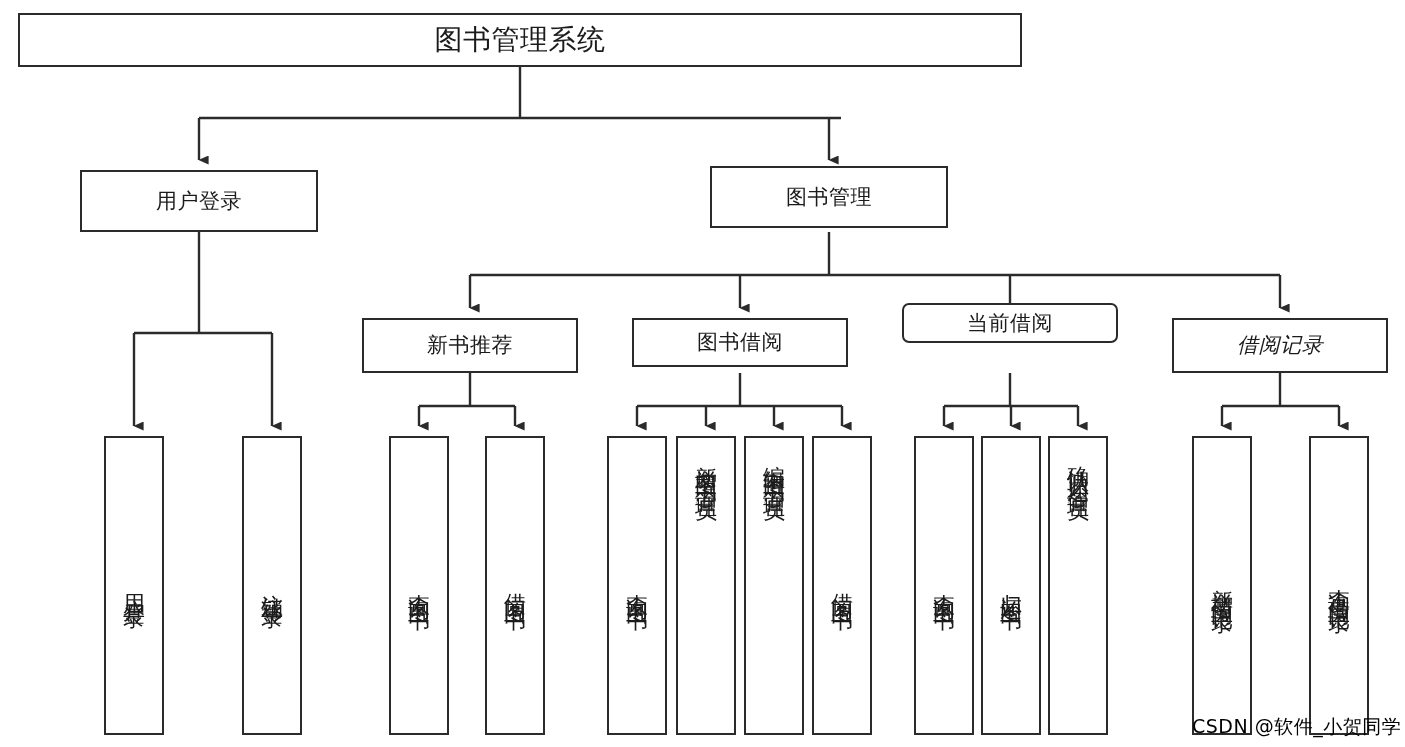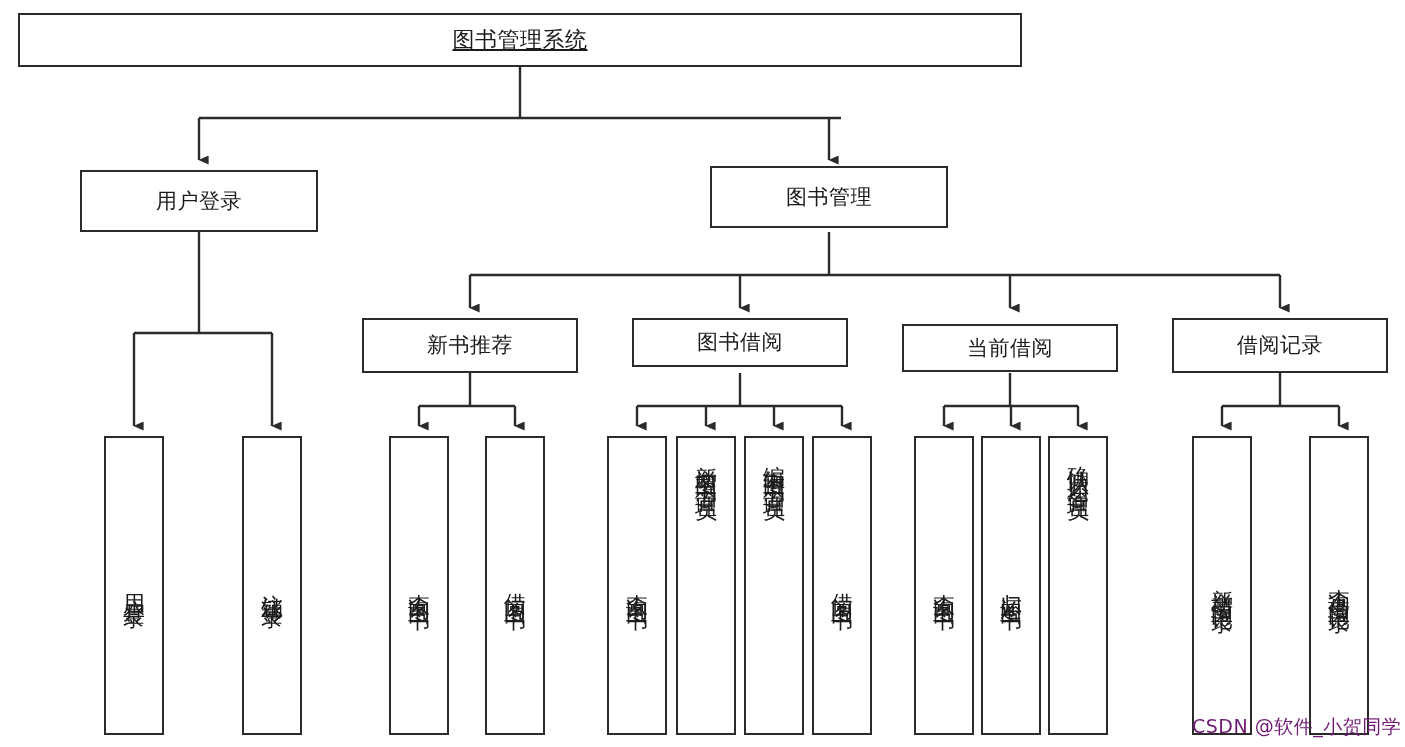--- a/index.html
+++ b/index.html
@@ -42,22 +42,21 @@
     letter-spacing: 0.5px;
     white-space: pre;
   }
   
   .node.h .label {
     font-size: 21px;
     writing-mode: horizontal-tb;
     text-align: center;
   }
   .node.root .label {
-    font-size: 22px;
-    text-decoration: underline;
+    font-size: 28px;
   }
   
   .node.v {
     align-items: flex-start;
     justify-content: center;
     padding-top: 10px;
   }
   .node.v .label {
     writing-mode: vertical-rl;
     text-orientation: upright;
@@ -66,21 +65,21 @@
     line-height: 1;
     text-align: left;
   }
   .node.v.mid {
     align-items: center;
     padding-top: 0;
   }
   .watermark {
     position: absolute;
     font-size: 19px;
-    color: #701a75;
+    color: #000000;
     white-space: nowrap;
     letter-spacing: 0.5px;
     user-select: none;
   }
 </style>
 </head>
 <body>
 
 <div id="canvas">
 
@@ -144,24 +143,24 @@
   <div class="node h" style="left:710px; top:166px; width:238px; height:62px;">
     <span class="label">图书管理</span>
   </div>
 
   <div class="node h" style="left:362px; top:318px; width:216px; height:55px;">
     <span class="label">新书推荐</span>
   </div>
   <div class="node h" style="left:632px; top:318px; width:216px; height:49px;">
     <span class="label">图书借阅</span>
   </div>
-  <div class="node h" style="left:902px; top:324px; width:216px; height:48px;">
+  <div class="node h" style="left:902px; top:303px; width:216px; height:40px;border-radius:7px;">
     <span class="label">当前借阅</span>
   </div>
-  <div class="node h" style="left:1172px; top:318px; width:216px; height:55px;">
+  <div class="node h" style="left:1172px; top:318px; width:216px; height:55px;font-style:italic;">
     <span class="label">借阅记录</span>
   </div>
 
   <div class="node v mid" style="left:104px; top:436px; width:60px; height:299px;">
     <span class="label">用户登录</span>
   </div>
   <div class="node v mid" style="left:242px; top:436px; width:60px; height:299px;">
     <span class="label">注销登录</span>
   </div>
 

